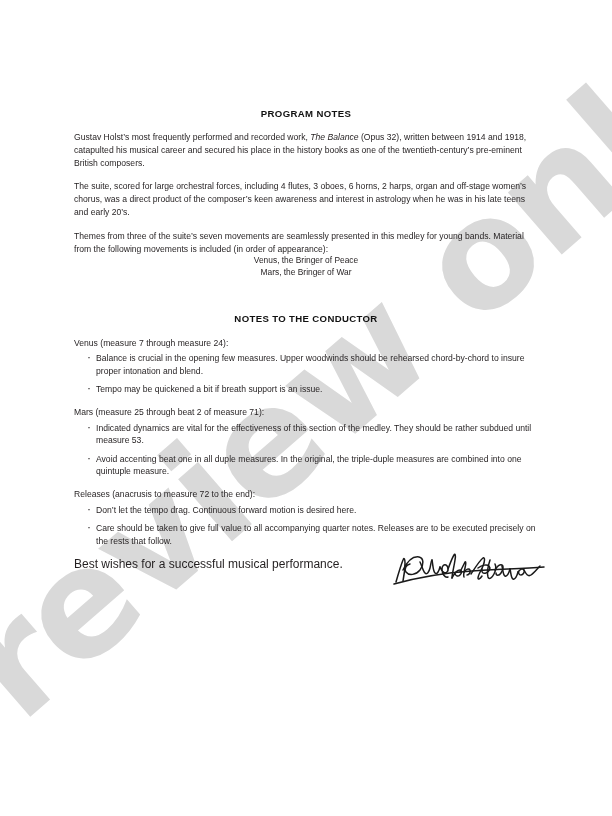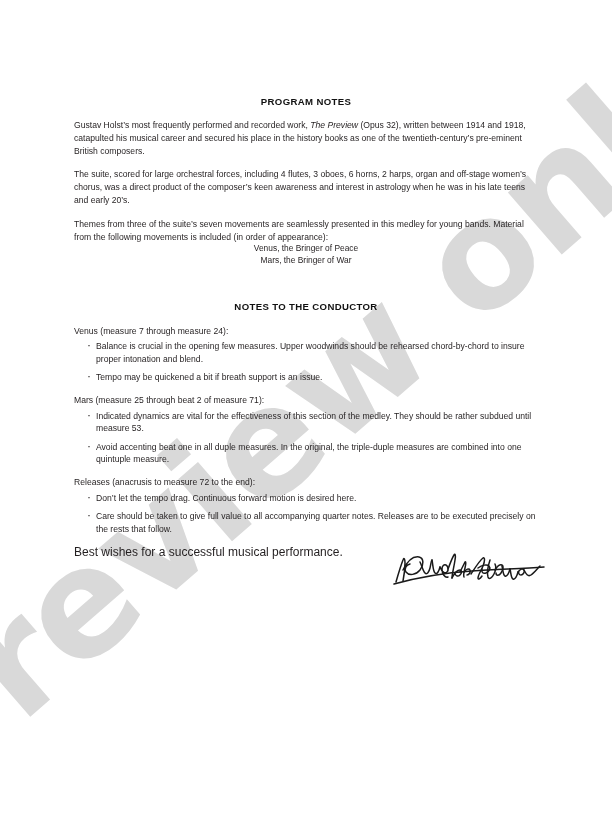--- a/index.html
+++ b/index.html
@@ -39,21 +39,21 @@
     letter-spacing: -2px;
     color: #d9d9d9;
     line-height: 1;
     user-select: none;
   }
 
   
   .content {
     position: absolute;
     left: 74px;
-    top: 96px;
+    top: 108px;
     width: 464px;
     z-index: 10;
     color: #231f20;
   }
 
   .doc-heading {
     font-size: 9.6px;
     font-weight: 700;
     text-align: center;
     letter-spacing: 0.35px;
@@ -144,21 +144,21 @@
 
   <div class="watermark-layer">
     <div class="watermark-text">Preview only</div>
   </div>
 
   <div class="content">
 
     <h1 class="doc-heading">PROGRAM NOTES</h1>
 
     <div id="program-paragraphs">
-        <p class="body-para"><span>Gustav Holst’s most frequently performed and recorded work, </span><em class="title-italic">The Preview</em><span> (Opus 32), written between 1914 and 1918, catapulted his musical career and secured his place in the history books as one of the twentieth-century’s pre-eminent British composers.</span></p>
+        <p class="body-para"><span>Gustav Holst’s most frequently performed and recorded work, </span><em class="title-italic">The Balance</em><span> (Opus 32), written between 1914 and 1918, catapulted his musical career and secured his place in the history books as one of the twentieth-century’s pre-eminent British composers.</span></p>
         <p class="body-para"><span>The suite, scored for large orchestral forces, including 4 flutes, 3 oboes, 6 horns, 2 harps, organ and off-stage women’s chorus, was a direct product of the composer’s keen awareness and interest in astrology when he was in his late teens and early 20’s.</span></p>
         <p class="body-para"><span>Themes from three of the suite’s seven movements are seamlessly presented in this medley for young bands. Material from the following movements is included (in order of appearance):</span></p>
       </div>
 
     <ul class="movement-list" id="movement-list">
         <li>Venus, the Bringer of Peace</li>
         <li>Mars, the Bringer of War</li>
       </ul>
 
     <h1 class="doc-heading second">NOTES TO THE CONDUCTOR</h1>

